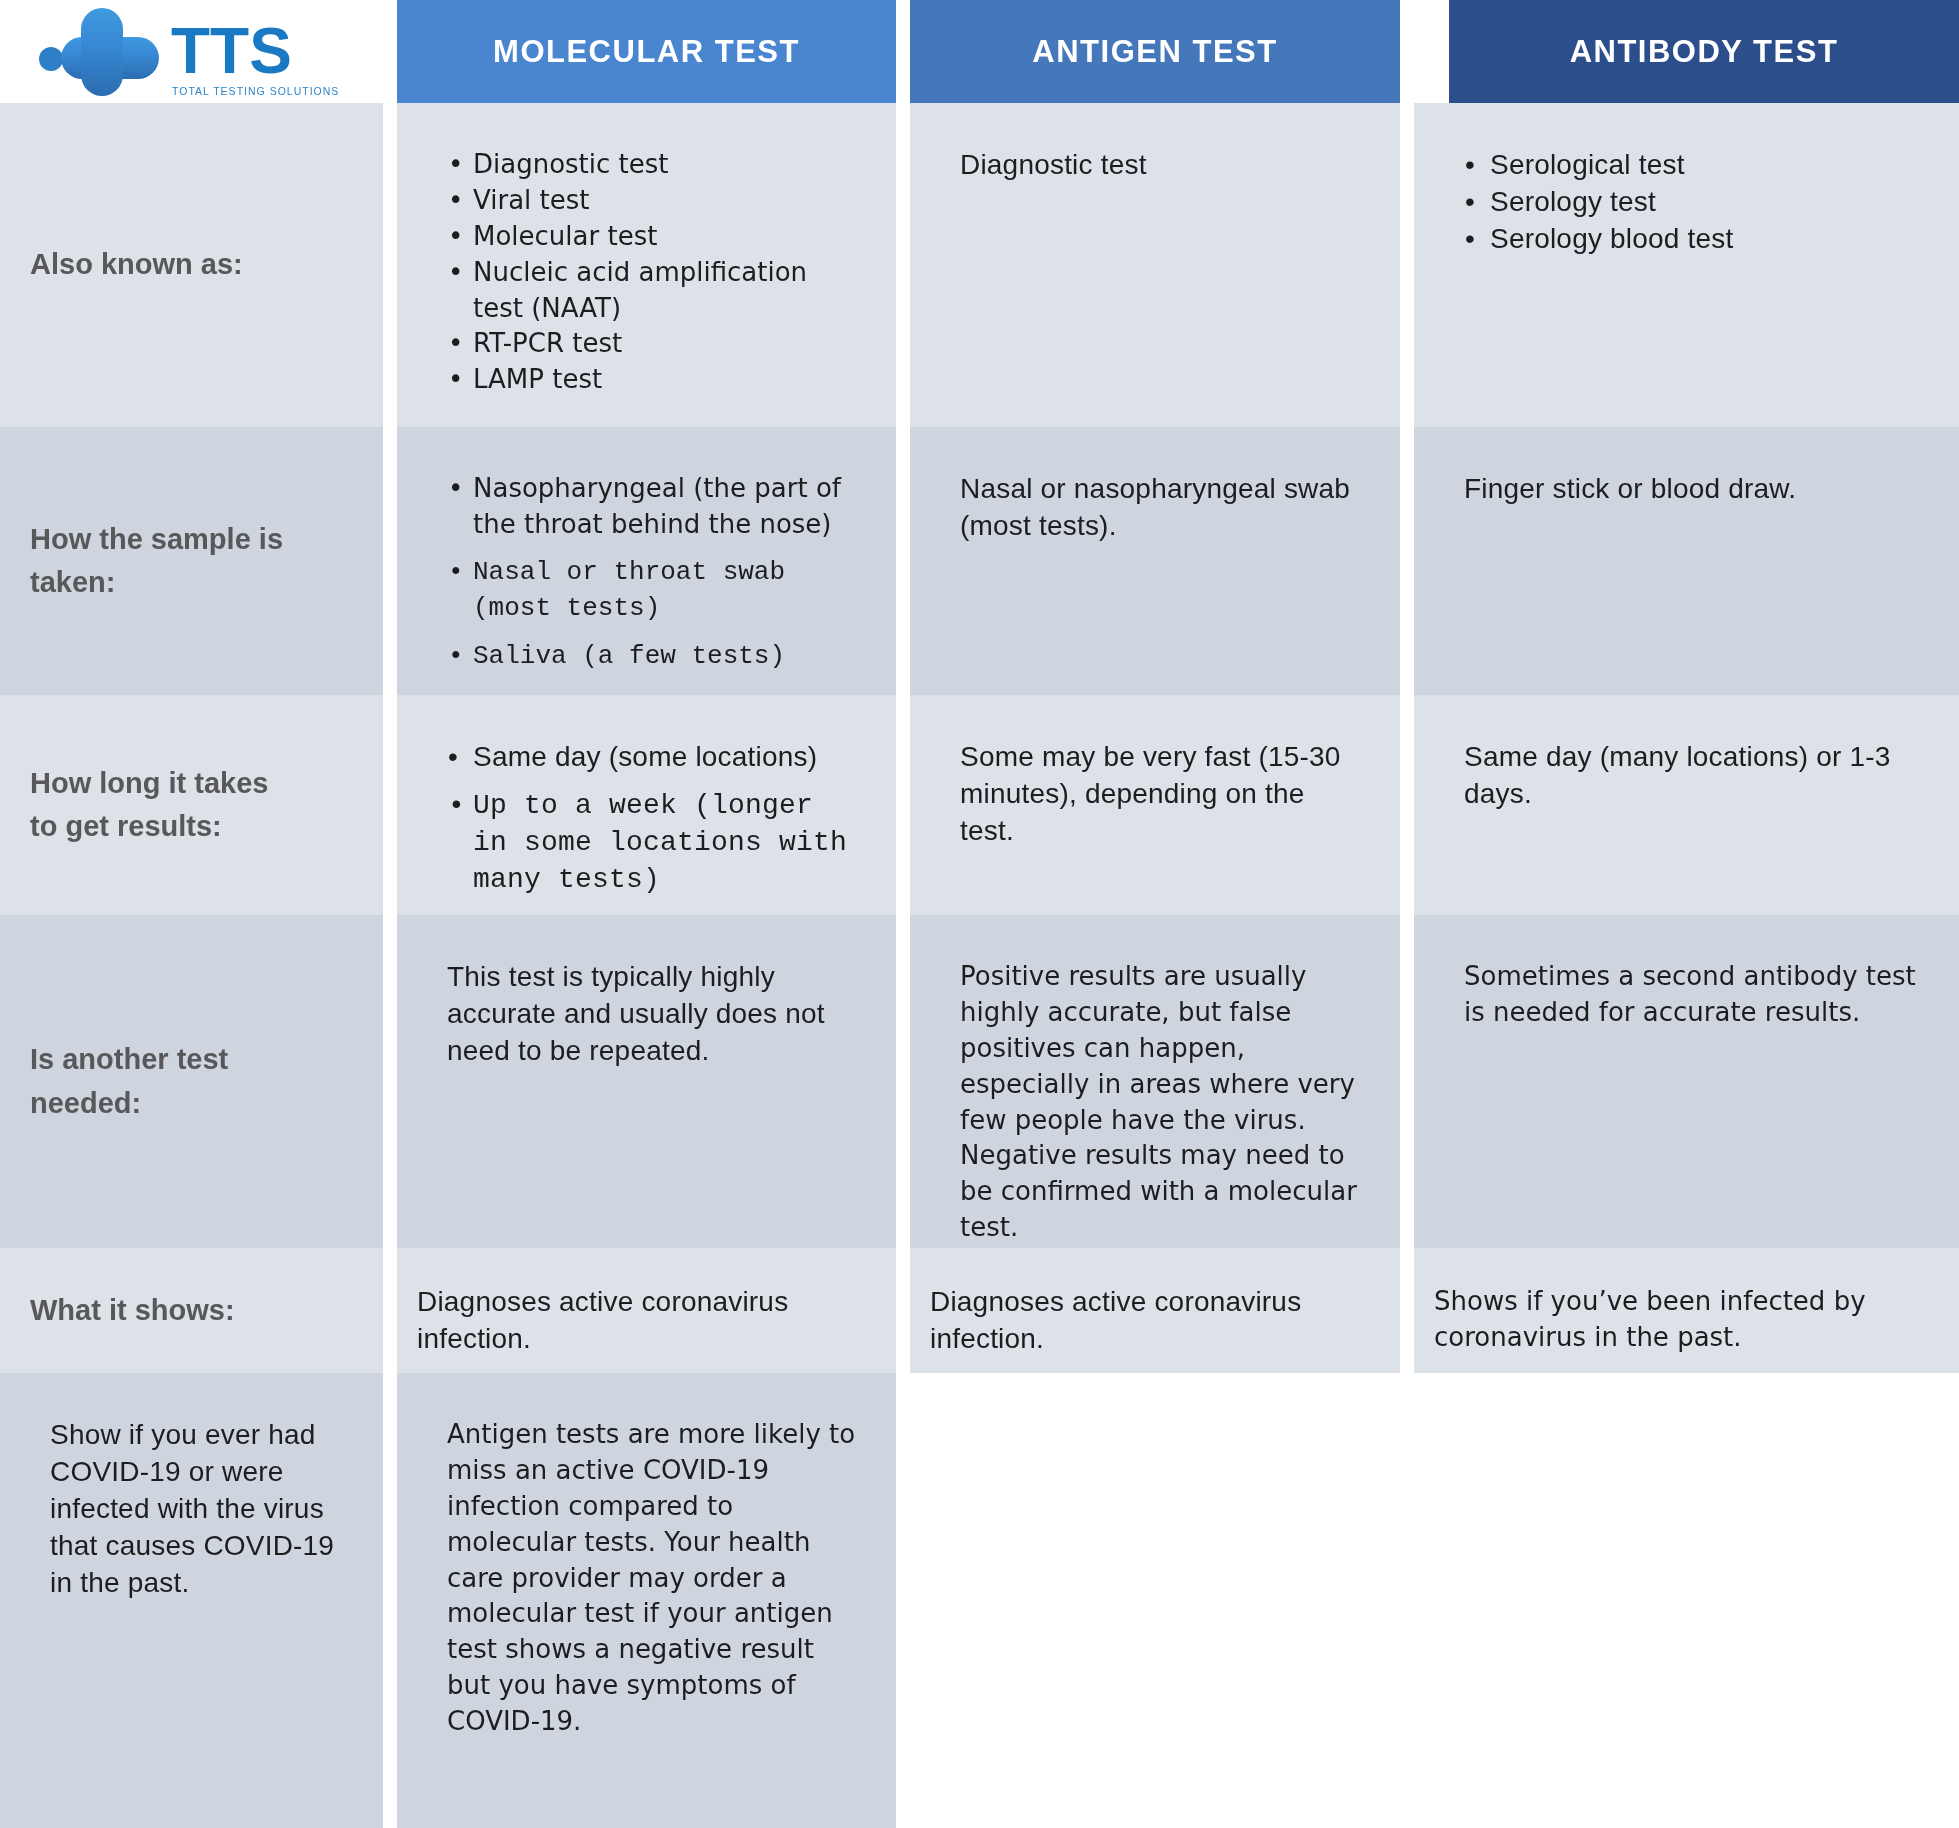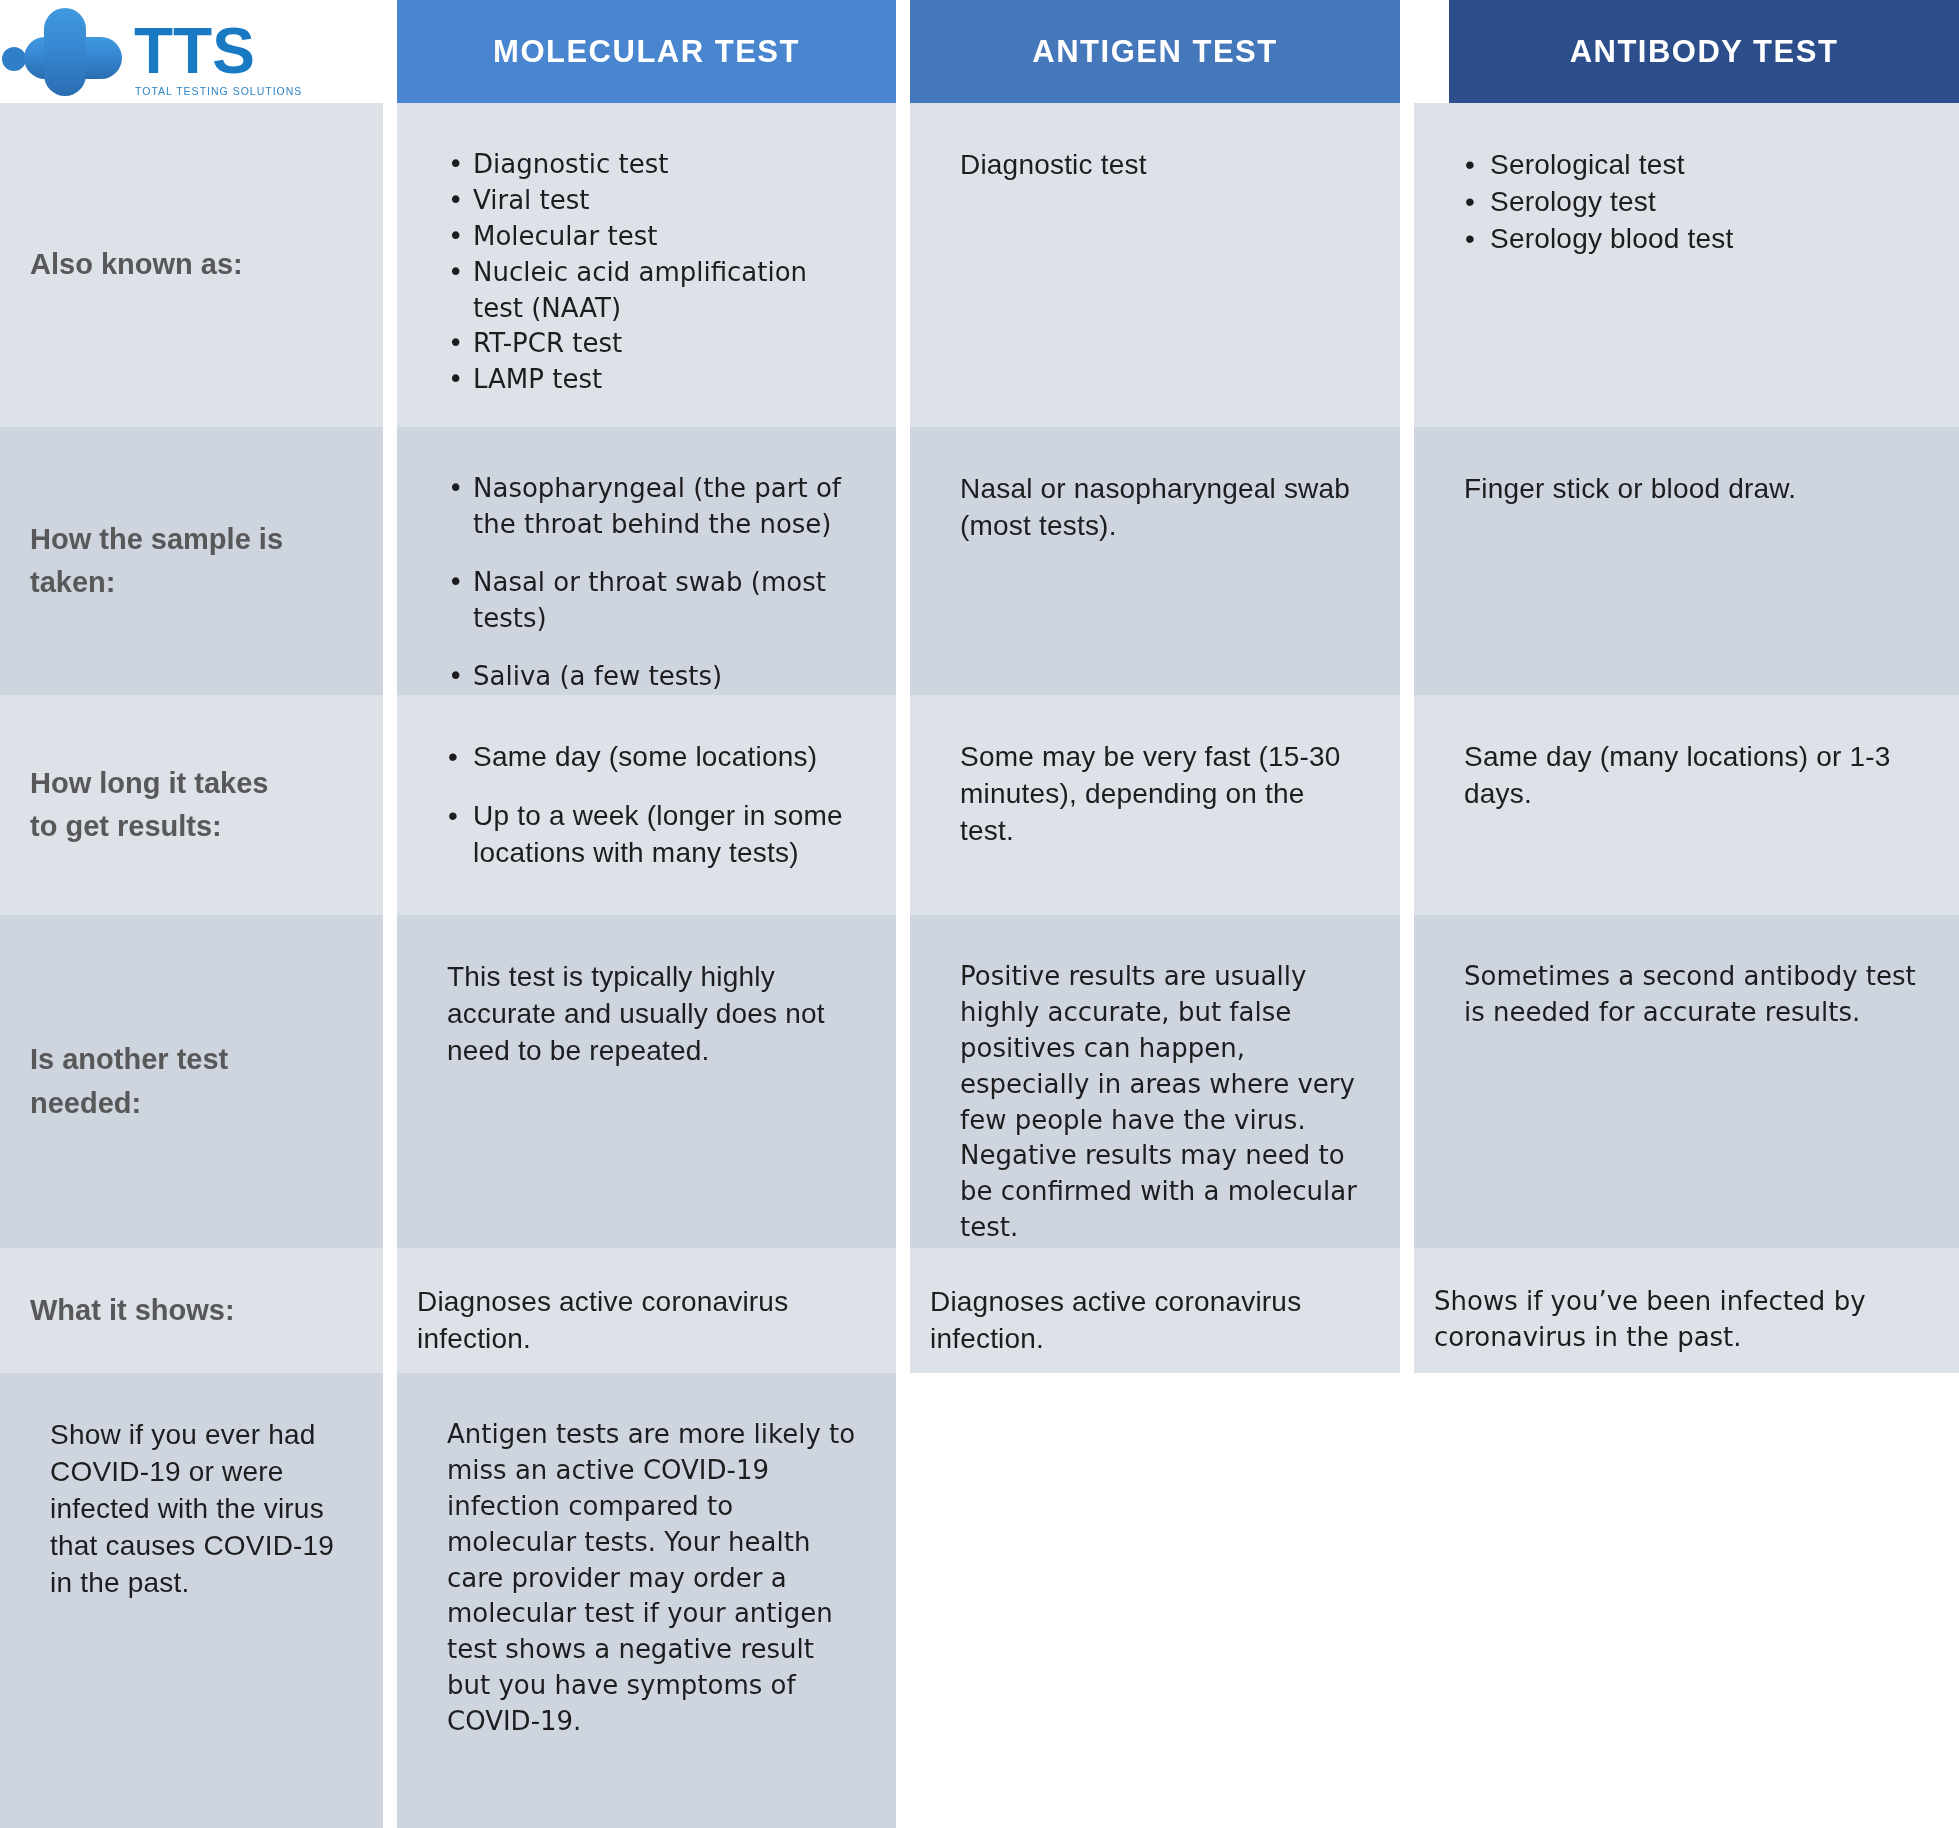--- a/index.html
+++ b/index.html
@@ -12,21 +12,21 @@
   }
   .grid {
     display:grid;
     width:1959px; height:1828px;
     grid-template-columns:383px 499px 490px 545px;
     grid-template-rows:103px 324px 268px 220px 333px 125px 455px;
     column-gap:14px;
     background:#ffffff;
   }
   
-  .logo-cell { background:#ffffff; display:flex; align-items:center; }
+  .logo-cell { background:#ffffff; display:flex; align-items:center; justify-content:center; }
   .header {
     display:flex; align-items:center; justify-content:center;
     color:#ffffff; font-weight:bold; font-size:31px; letter-spacing:1.5px;
     font-family:"Liberation Sans", sans-serif;
   }
   .h-molecular { background:#4a86cf; }
   .h-antigen  { background:#4577bb; }
   .h-antibody { background:#2c4f8c;margin-left:35px; }
 
   
@@ -47,21 +47,21 @@
     color:#1d1d1f;
   }
   .cell.pt-sm { padding-top:36px;padding-left:20px; }
   .wide { font-family:"DejaVu Sans", sans-serif; font-size:26px; line-height:1.38; }
   .cond { font-family:"Liberation Sans", sans-serif; font-size:28px; line-height:1.32; letter-spacing:0.2px; }
   .celltext { margin:0; }
 
   ul.bullets { list-style:none; margin:0; padding:0; }
   ul.bullets li { position:relative; padding-left:26px; }
   ul.bullets li::before { content:"•"; position:absolute; left:1px; top:0; }
-  ul.bullets.gap li + li { margin-top:22px; }
+  ul.bullets.gap li + li { margin-top:12px;font-family:Liberation Mono, monospace; }
 
   
   .logo-svg { display:block; }
 </style>
 </head>
 <body>
 
 <div class="canvas">
   <div class="grid">
 

